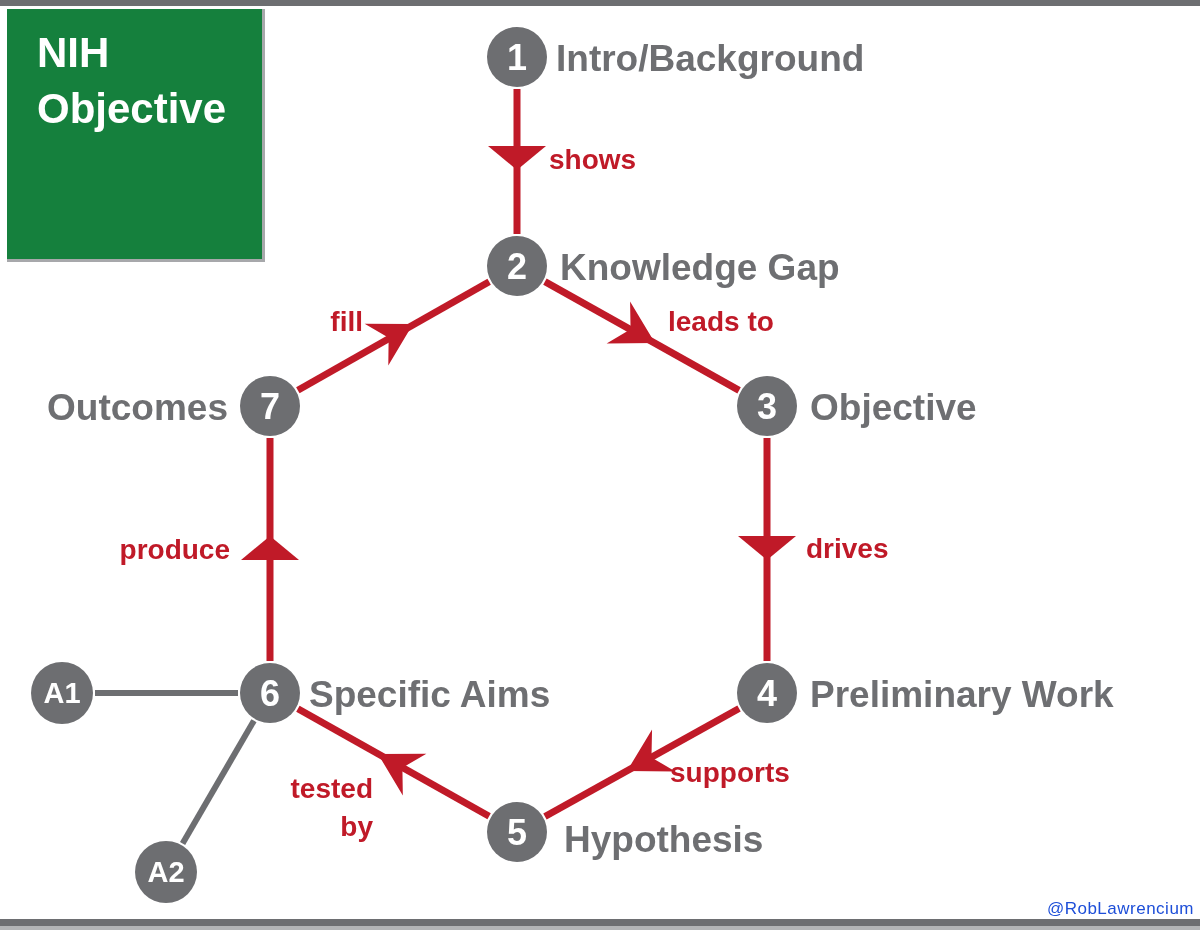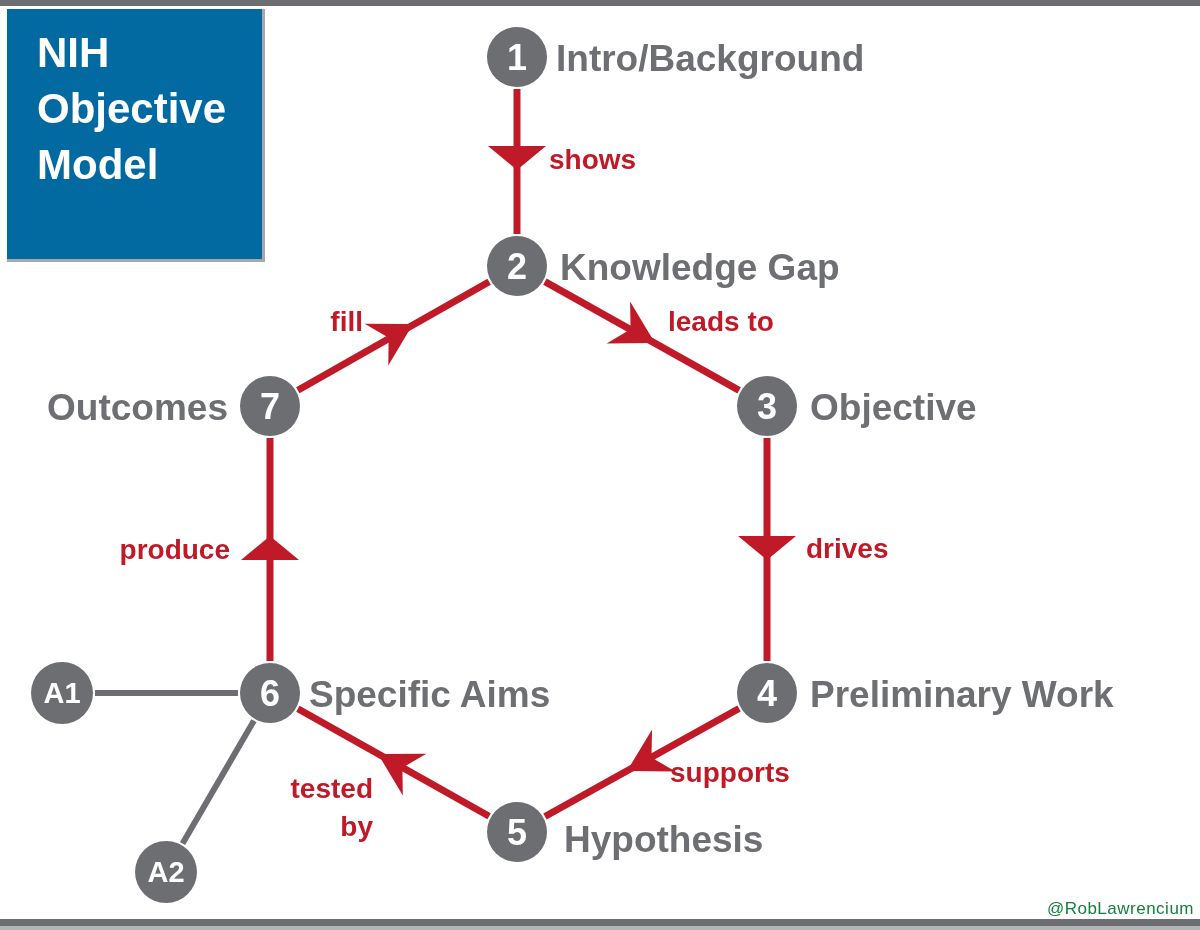--- a/index.html
+++ b/index.html
@@ -17,24 +17,23 @@
   .watermark{position:absolute;right:6px;bottom:11px;font-size:17px;letter-spacing:0.5px;color:#b5b6b8;}
   svg#diagram{position:absolute;left:0;top:0;}
   svg text{font-family:"Liberation Sans",sans-serif;font-weight:bold;}
 </style>
 </head>
 <body>
 
 <div class="frame">
   <div class="top-border" style="background: rgb(109, 110, 113);"></div>
 
-  <div class="title-box" style="background: #0369a1;">
+  <div class="title-box" style="background: #15803d;">
     <div>NIH</div>
     <div>Objective</div>
-    <div>Model</div>
   </div>
 
   <svg id="diagram" width="1200" height="930" viewBox="0 0 1200 930">
       <line x1="517" y1="89" x2="517" y2="234" stroke="#c01a28" stroke-width="7"></line>
       <polygon points="0,0 -24,-29 -24,29" fill="#c01a28" transform="translate(517,170) rotate(90)"></polygon>
       <text x="549" y="168.8" fill="#c01a28" text-anchor="start" font-size="28">shows</text>
       <line x1="544.9201925103911" y1="281.63530780581897" x2="739.0798074896089" y2="390.36469219418103" stroke="#c01a28" stroke-width="7"></line>
       <polygon points="0,0 -42,-24 -28,0 -42,24" fill="#c01a28" transform="translate(655,343) rotate(29.248826336546976)"></polygon>
       <text x="668" y="330.8" fill="#c01a28" text-anchor="start" font-size="28">leads to</text>
       <line x1="767" y1="438" x2="767" y2="661" stroke="#c01a28" stroke-width="7"></line>
@@ -75,17 +74,17 @@
       <text x="309" y="706.95" fill="#6e6f72" text-anchor="start" font-size="37">Specific Aims</text>
       <circle cx="270" cy="406" r="30" fill="#6d6e71"></circle>
       <text x="270" y="418.6" fill="#ffffff" text-anchor="middle" font-size="36">7</text>
       <text x="228" y="419.95" fill="#6e6f72" text-anchor="end" font-size="37">Outcomes</text>
       <circle cx="62" cy="693" r="31" fill="#6d6e71"></circle>
       <text x="62" y="703.15" fill="#ffffff" text-anchor="middle" font-size="29">A1</text>
       <circle cx="166" cy="872" r="31" fill="#6d6e71"></circle>
       <text x="166" y="882.15" fill="#ffffff" text-anchor="middle" font-size="29">A2</text>
     </svg>
 
-  <div class="watermark" style="color: #15803d; text-align: center;">@RobLawrencium</div>
+  <div class="watermark" style="color: #1d4ed8; text-align: center;">@RobLawrencium</div>
 
   <div class="bottom-border" style="background: rgb(109, 110, 113);"></div>
   <div class="bottom-border-light" style="background: rgb(179, 180, 182);"></div>
 </div>
 
 </body></html>

